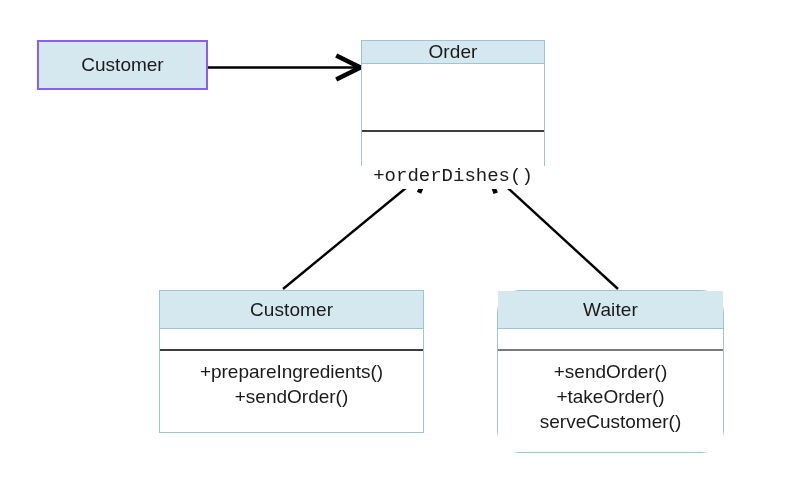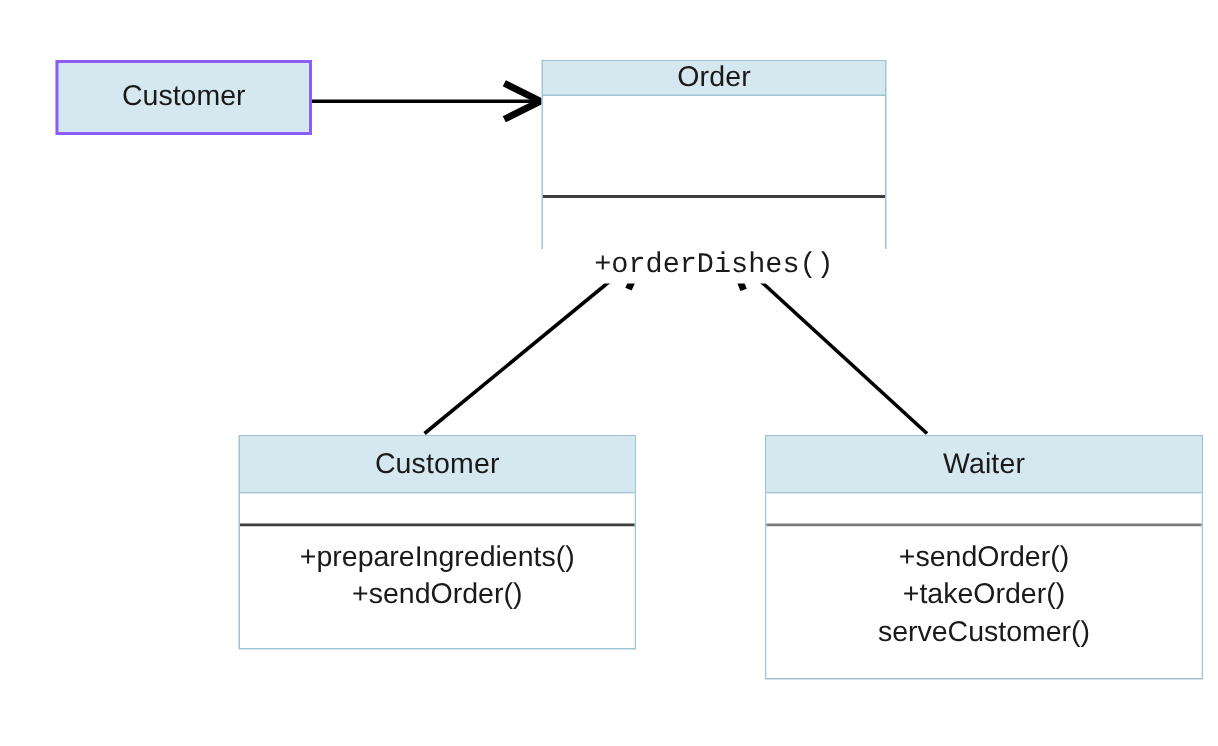--- a/index.html
+++ b/index.html
@@ -96,23 +96,23 @@
     border: 2px solid #8b5cf6;
     display: flex;
     align-items: center;
     justify-content: center;
     font-size: 19px;
     color: #1a1a1a;
   }
 
   
   #box-customer { left: 37px;  top: 40px;  width: 171px; height: 50px; }
-  #box-order    { left: 361px; top: 40px;  width: 230px; height: 126px; gap: 24px; }
+  #box-order    { left: 361px; top: 40px;  width: 184px; height: 126px; gap: 24px; }
   #box-kitchen  { left: 159px; top: 290px; width: 265px; height: 143px; }
-  #box-waiter   { left: 510px; top: 290px; width: 292px; height: 163px; }
+  #box-waiter   { left: 497px; top: 290px; width: 227px; height: 163px; border-radius: 23px; }
 
   #box-order   .uml-header  { height: 40px; }
   #box-order   .uml-attrs   { height: 18px; }
   #box-order   .uml-methods { padding-top: 8px; font-family: Liberation Mono, monospace; }
 
   #box-kitchen .uml-header  { height: 38px; }
   #box-kitchen .uml-attrs   { height: 20px; }
   #box-kitchen .uml-methods { padding-top: 8px; text-align: right; }
 
   #box-waiter  .uml-header  { height: 38px; }

